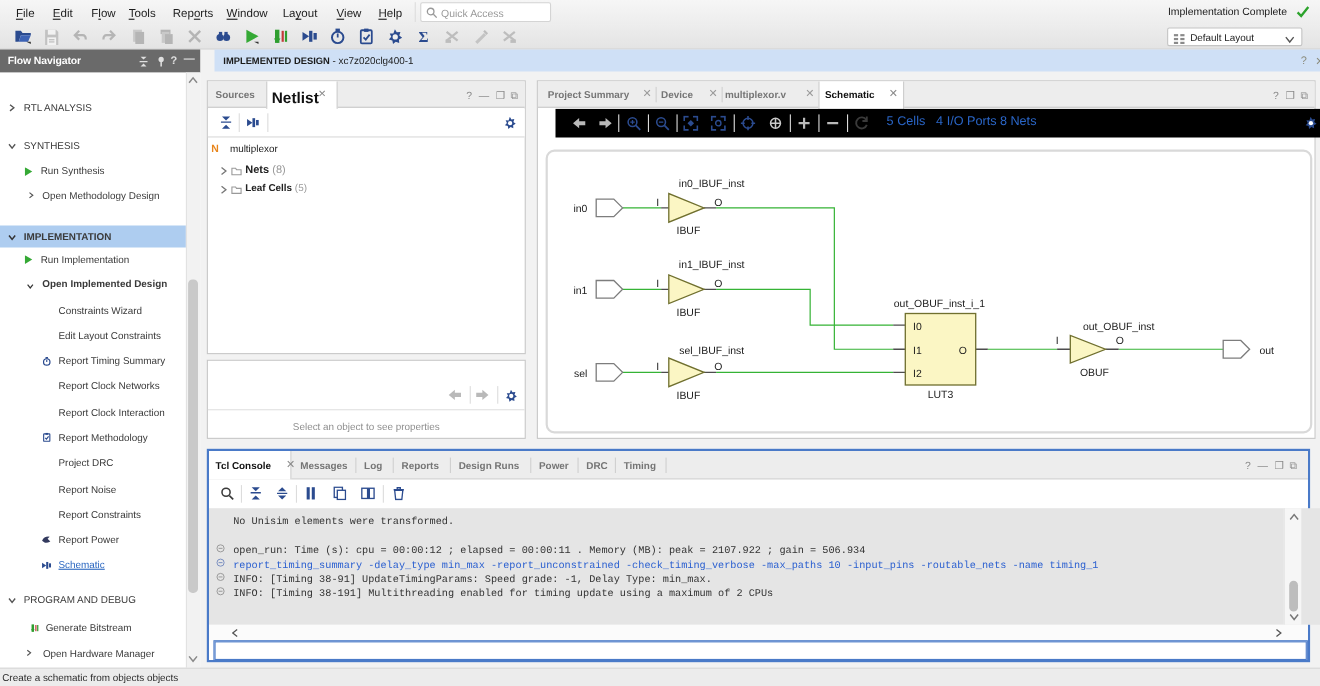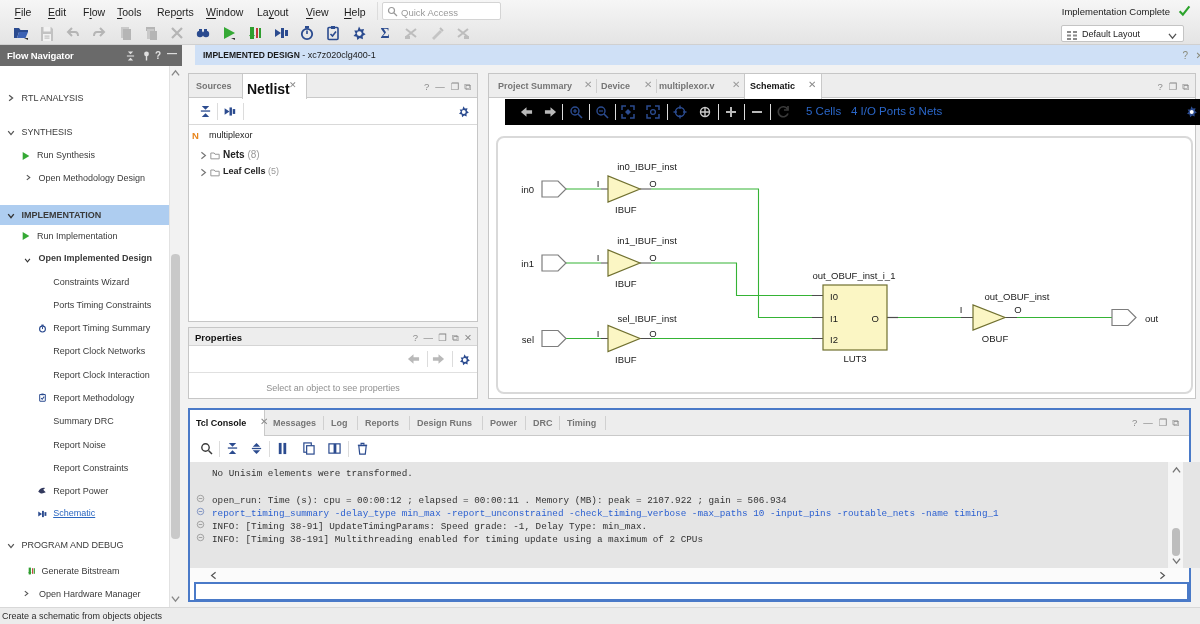--- a/index.html
+++ b/index.html
@@ -219,40 +219,40 @@
       <path d="M1 0 L11 6 L1 12Z" fill="#35a935"></path>
     </svg>
   <span class="fnt" style="left:37px;top:165px">Run Implementation</span>
 
   <svg class="chev" style="left:23.9px;top:191px;width:7px;height:6px" viewBox="0 0 10 10">
       <path d="M1 3 L5 8 L9 3" fill="none" stroke="#333" stroke-width="1.8"></path>
     </svg>
   <span class="fnt" style="left:38.5px;top:187px;font-weight:bold">Open Implemented Design</span>
 
   <span class="fnt" style="left:53.2px;top:211px">Constraints Wizard</span>
-  <span class="fnt" style="left:53.2px;top:234px">Ports Timing Constraints</span>
+  <span class="fnt" style="left:53.2px;top:234px">Edit Layout Constraints</span>
 
   <svg class="chev" style="left:37.8px;top:257.7px;width:9px;height:9px" viewBox="0 0 16 16">
       <circle cx="8" cy="9" r="5.2" fill="none" stroke="#2b4b8f" stroke-width="2"></circle>
       <rect x="6" y="1" width="4" height="2.5" fill="#2b4b8f"></rect>
       <path d="M8 9 L8 5.5" stroke="#2b4b8f" stroke-width="1.8"></path>
     </svg>
   <span class="fnt" style="left:53.2px;top:256.7px">Report Timing Summary</span>
 
   <span class="fnt" style="left:53.2px;top:280px">Report Clock Networks</span>
   <span class="fnt" style="left:53.2px;top:303.5px">Report Clock Interaction</span>
 
   <svg class="chev" style="left:38px;top:327px;width:9px;height:9px" viewBox="0 0 16 16">
       <rect x="3" y="2.5" width="10" height="12" rx="1" fill="none" stroke="#2b4b8f" stroke-width="1.8"></rect>
       <rect x="6" y="1" width="4" height="3" fill="#2b4b8f"></rect>
       <path d="M5.5 9 L7.5 11 L11 6.5" fill="none" stroke="#2b4b8f" stroke-width="1.8"></path>
     </svg>
   <span class="fnt" style="left:53.2px;top:327px">Report Methodology</span>
 
-  <span class="fnt" style="left:53.2px;top:350.3px">Summary DRC</span>
+  <span class="fnt" style="left:53.2px;top:350.3px">Project DRC</span>
   <span class="fnt" style="left:53.2px;top:373.7px">Report Noise</span>
   <span class="fnt" style="left:53.2px;top:397px">Report Constraints</span>
 
   <svg class="chev" style="left:37px;top:420px;width:10px;height:10px" viewBox="0 0 16 16">
       <path d="M2 9 Q5 2 13 3 L10 6 L14 10 Q8 13 5 11 Z" fill="#333a5e"></path>
     </svg>
   <span class="fnt" style="left:53.2px;top:420.4px">Report Power</span>
 
   <svg class="chev" style="left:37px;top:442.5px;width:10px;height:10px" viewBox="0 0 16 16">
       <path d="M2 4 L8 8 L2 12 Z" fill="#2b4b8f"></path>
@@ -329,24 +329,20 @@
   <svg class="abs" style="left:10px;top:94px" width="8" height="9" viewBox="0 0 10 10">
       <path d="M3 1 L8 5 L3 9" fill="none" stroke="#777" stroke-width="1.5"></path>
     </svg>
   <svg class="abs" style="left:21px;top:94px" width="10" height="9" viewBox="0 0 12 10">
       <path d="M1 2 h4 l1 1.5 h5 v5.5 h-10z" fill="none" stroke="#999" stroke-width="1.2"></path>
     </svg>
   <span class="abs" style="left:34px;top:91.5px;font-size:9px;color:#222"><b>Leaf Cells</b> <span style="color:#999">(5)</span></span>
 </div>
 
 <div class="panel" style="left:188px;top:327px;width:290px;height:72px">
-  <div class="abs" style="left:0;top:0;width:288px;height:18px;background:#ededed;border-bottom:1px solid #d5d5d5">
-    <span class="abs" style="left:6px;top:4px;font-size:9.5px;font-weight:bold;color:#111">Properties</span>
-    <span class="abs" style="right:5px;top:4px;font-size:9.5px;color:#8a8a8a">?&nbsp;&nbsp;—&nbsp;&nbsp;❐&nbsp;&nbsp;⧉&nbsp;&nbsp;✕</span>
-  </div>
   <svg class="abs" style="left:218px;top:25px" width="13" height="12" viewBox="0 0 14 12">
       <path d="M7 1 L1 6 L7 11 V8 H13 V4 H7Z" fill="#b9b9b9"></path>
     </svg>
   <div class="abs" style="left:238px;top:23px;width:1px;height:16px;background:#dcdcdc"></div>
   <svg class="abs" style="left:243px;top:25px" width="13" height="12" viewBox="0 0 14 12">
       <path d="M7 1 L13 6 L7 11 V8 H1 V4 H7Z" fill="#b9b9b9"></path>
     </svg>
   <div class="abs" style="left:263px;top:23px;width:1px;height:16px;background:#dcdcdc"></div>
   <svg class="abs" style="left:269px;top:25px" width="13" height="13" viewBox="0 0 16 16">
       <path d="M8 1.5 L9.7 4.4 L13 4 L12 7.2 L14.6 9.3 L11.7 10.9 L11.9 14.2 L8.8 13 L6.3 15 L5.7 11.8 L2.5 10.9 L4.7 8.4 L3.3 5.4 L6.6 5.5 Z" fill="#2b4b8f"></path>

